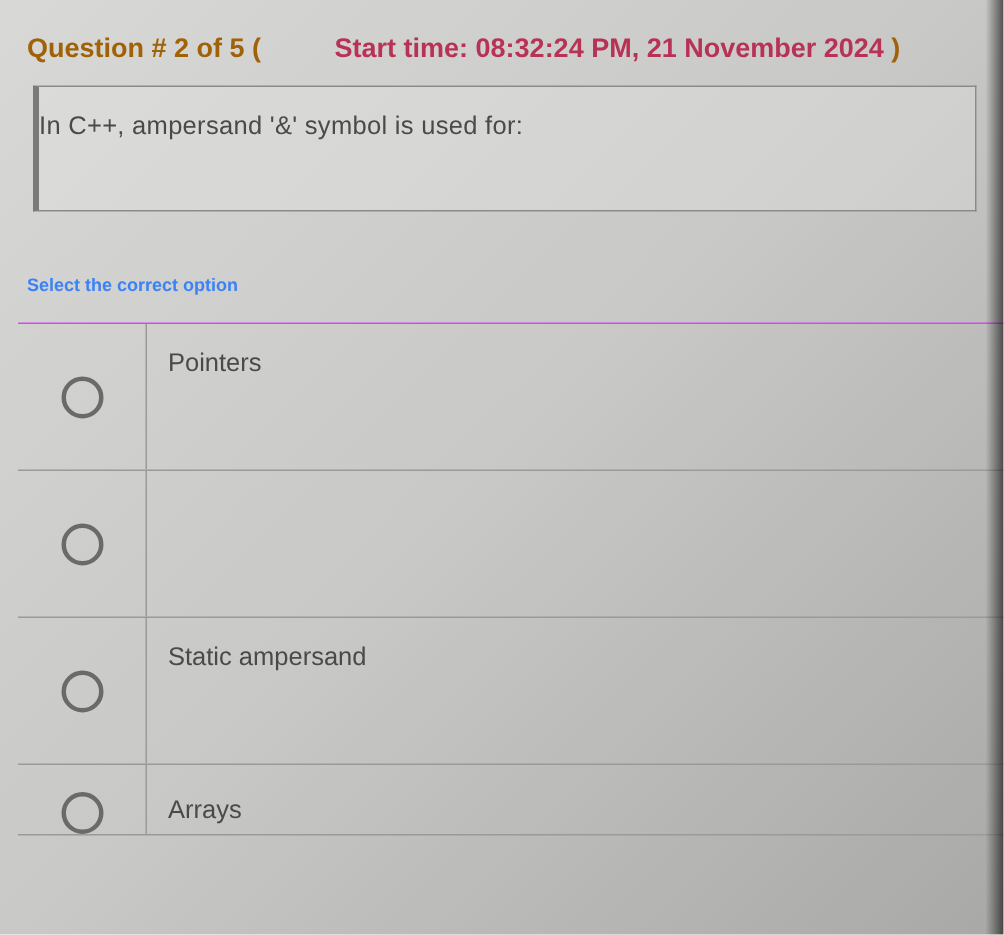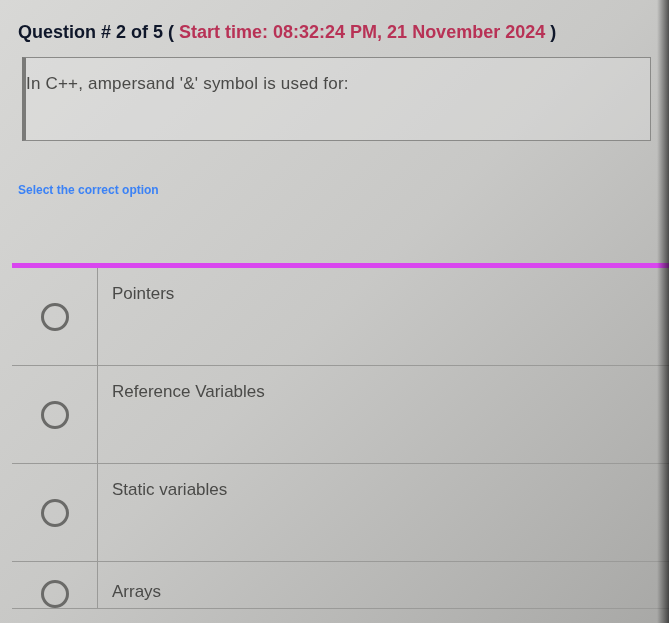--- a/index.html
+++ b/index.html
@@ -25,24 +25,25 @@
       background: linear-gradient(to right, rgba(0,0,0,0), rgba(0,0,0,0.6));
       pointer-events: none;
     }
     .header {
       padding: 22px 18px 14px 18px;
       font-size: 18px;
       font-weight: bold;
       color: #2a2a2a;
     }
     .header .question-part {
-      color: #0f172a;
+      color: #a16207;
     }
     .header .start-time {
       color: #b83256;
+      margin-left: 44px;
     }
     .question-box {
       margin: 0 18px 0 22px;
       border: 1px solid #8a8a88;
       border-left: 4px solid #7a7a78;
       padding: 16px 14px 46px 0;
       background: rgba(230,230,228,0.35);
     }
     .question-text {
       font-size: 17px;
@@ -50,22 +51,21 @@
       letter-spacing: 0.2px;
     }
     .instruct {
       padding: 42px 18px 18px 18px;
       font-size: 12px;
       font-weight: bold;
       color: #3b82f6;
     }
     .options {
       margin-left: 12px;
-      border-top: 5px solid #d946ef;
-      margin-top: 48px;
+      border-top: 1px solid #d946ef;
     }
     .option-row {
       display: flex;
       align-items: stretch;
       border-bottom: 1px solid #9a9a98;
       min-height: 98px;
     }
     .radio-cell {
       width: 86px;
       display: flex;
@@ -121,28 +121,27 @@
     <div class="radio-cell">
       <div class="radio-circle"></div>
     </div>
     <div class="label-cell">Pointers</div>
   </div>
 
   <div class="option-row">
     <div class="radio-cell">
       <div class="radio-circle"></div>
     </div>
-    <div class="label-cell">Reference Variables</div>
   </div>
 
   <div class="option-row">
     <div class="radio-cell">
       <div class="radio-circle"></div>
     </div>
-    <div class="label-cell">Static variables</div>
+    <div class="label-cell">Static ampersand</div>
   </div>
 
   <div class="option-row last">
     <div class="radio-cell">
       <div class="radio-circle"></div>
     </div>
     <div class="label-cell">Arrays</div>
   </div>
 
 </div>

